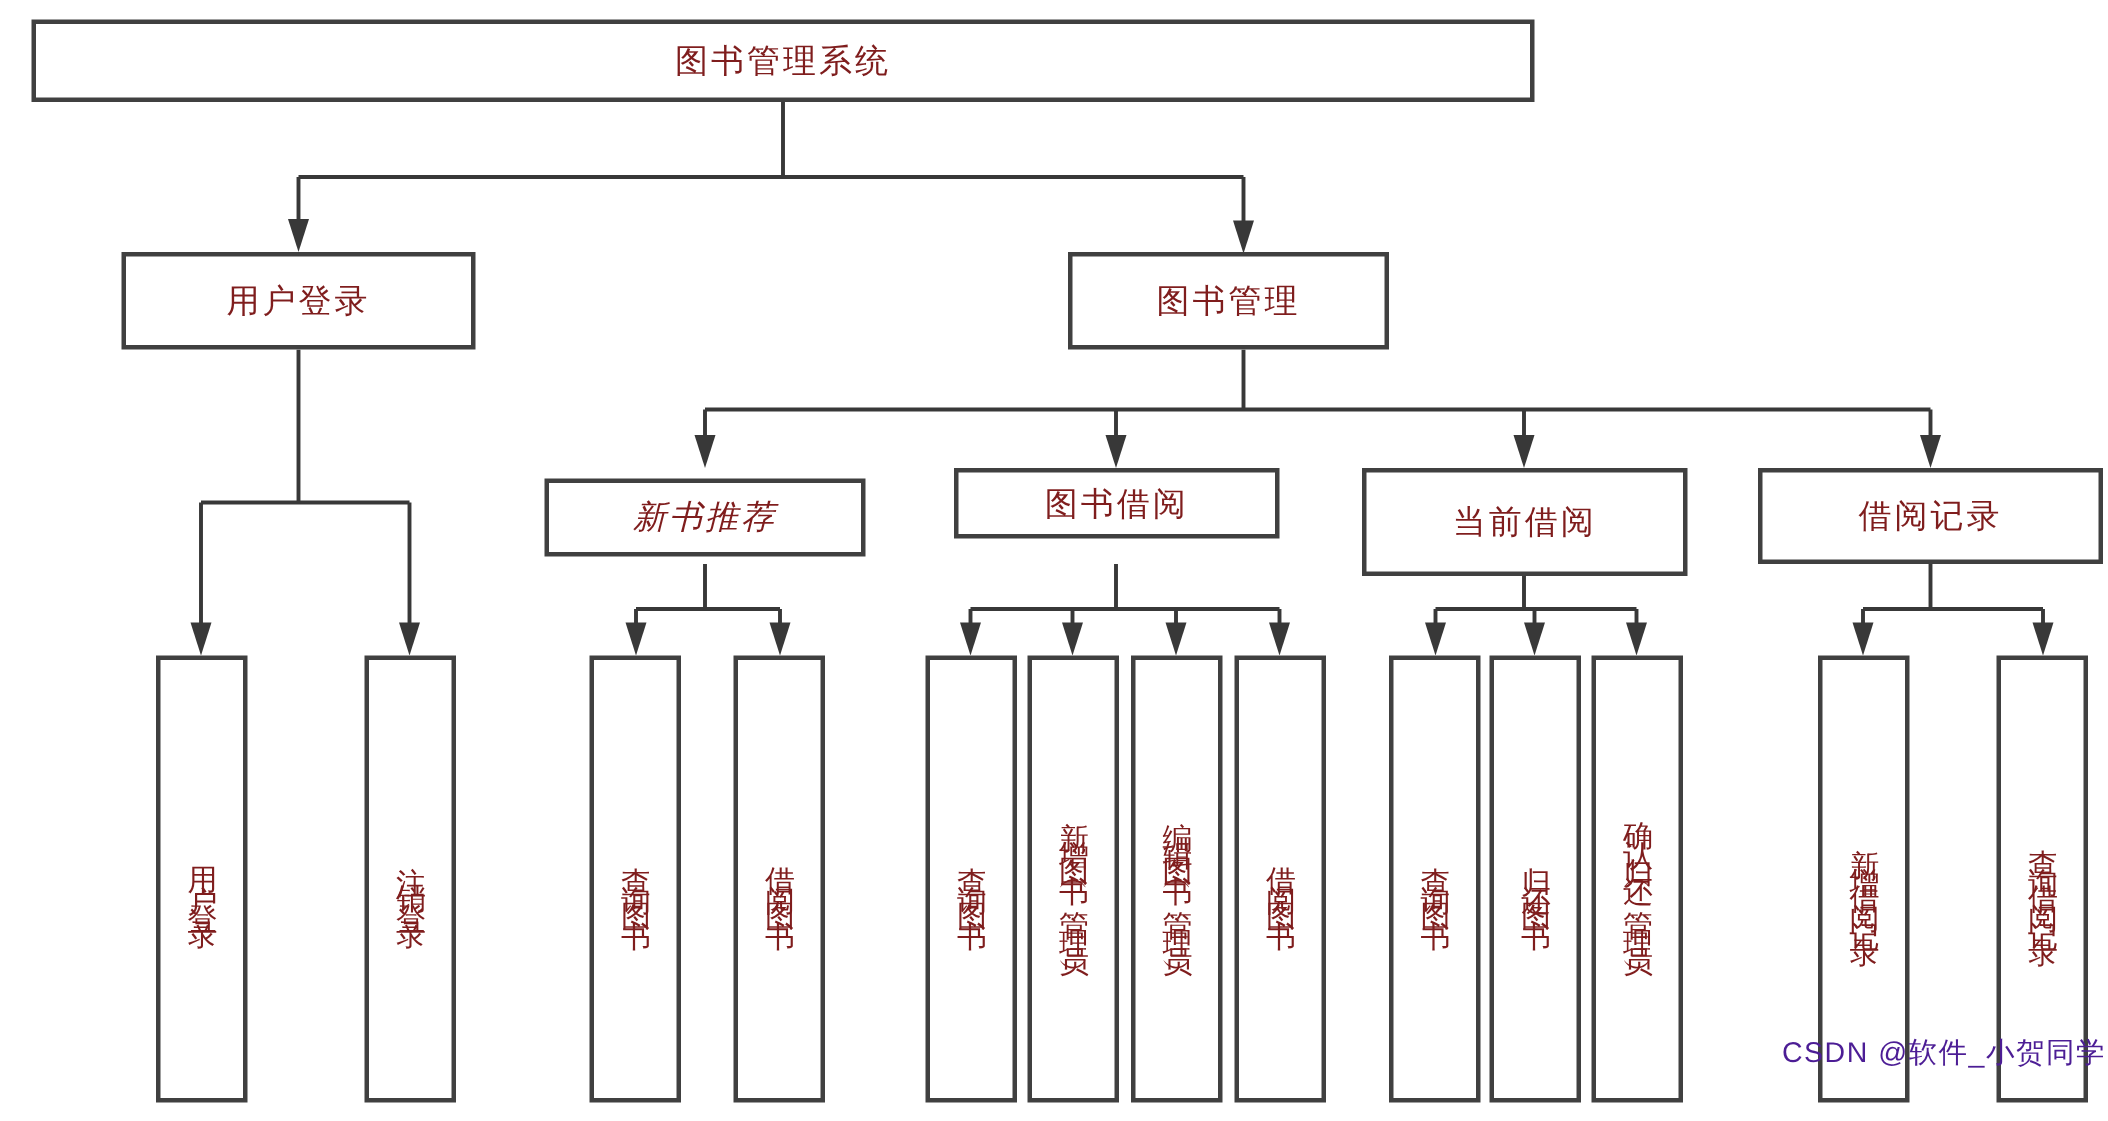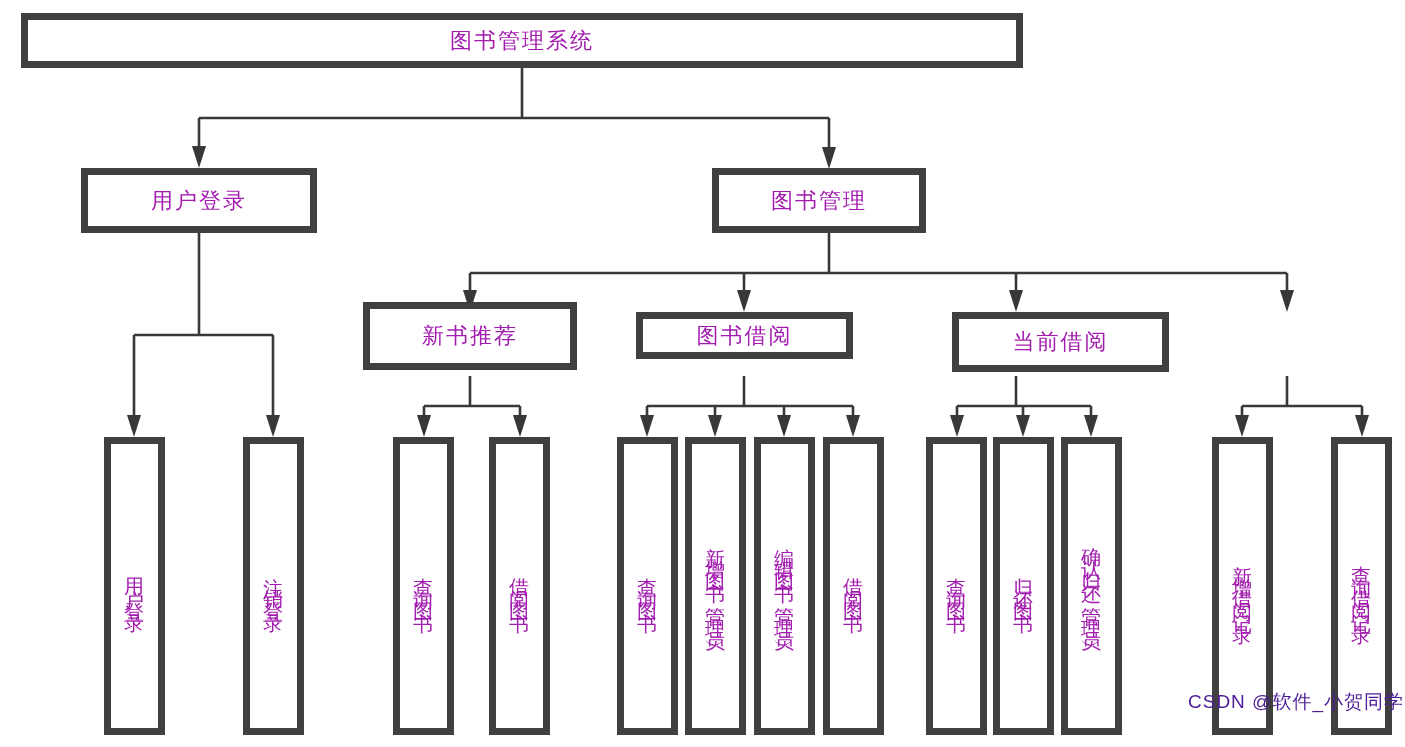--- a/index.html
+++ b/index.html
@@ -14,23 +14,23 @@
   }
   #connectors {
     position: absolute;
     left: 0; top: 0;
     width: 1405px; height: 747px;
     z-index: 1;
   }
   .node {
     position: absolute;
     box-sizing: border-box;
-    border: 7px solid #404040;
+    border: 3px solid #404040;
     background: #ffffff;
-    color: #a21caf;
+    color: #7f1d1d;
     display: flex;
     align-items: center;
     justify-content: center;
     z-index: 2;
   }
   .hnode {
     font-size: 22px;
     letter-spacing: 2px;
     white-space: nowrap;
   }
@@ -88,23 +88,24 @@
         <polygon points="1242,437 1235,415 1249,415"></polygon>
         <polygon points="1362,437 1355,415 1369,415"></polygon>
       </g>
   </svg>
 
   <div class="node hnode" style="left:21px; top:13px; width:1002px; height:55px;">图书管理系统</div>
 
   <div class="node hnode" style="left:81px; top:168px; width:236px; height:65px;">用户登录</div>
   <div class="node hnode" style="left:712px; top:168px; width:214px; height:65px;">图书管理</div>
 
-  <div class="node hnode" style="left:363px; top:302px; width:214px; height:68px;">新书推荐</div>
+  <div class="node hnode" style="left:363px; top:319px; width:214px; height:52px;font-style:italic;">新书推荐</div>
   <div class="node hnode" style="left:636px; top:312px; width:217px; height:47px;">图书借阅</div>
-  <div class="node hnode" style="left:952px; top:312px; width:217px; height:60px;">当前借阅</div>
+  <div class="node hnode" style="left:908px; top:312px; width:217px; height:72px;">当前借阅</div>
+  <div class="node hnode" style="left:1172px; top:312px; width:230px; height:64px;">借阅记录</div>
 
   <div class="node leaf" style="left:104px; top:437px; width:61px; height:298px;">用户登录</div>
   <div class="node leaf" style="left:243px; top:437px; width:61px; height:298px;">注销登录</div>
 
   <div class="node leaf" style="left:393px; top:437px; width:61px; height:298px;">查询图书</div>
   <div class="node leaf" style="left:489px; top:437px; width:61px; height:298px;">借阅图书</div>
 
   <div class="node leaf" style="left:617px; top:437px; width:61px; height:298px;">查询图书</div>
   <div class="node leaf" style="left:685px; top:437px; width:61px; height:298px;">新增图书（管理员）</div>
   <div class="node leaf" style="left:754px; top:437px; width:61px; height:298px;">编辑图书（管理员）</div>

